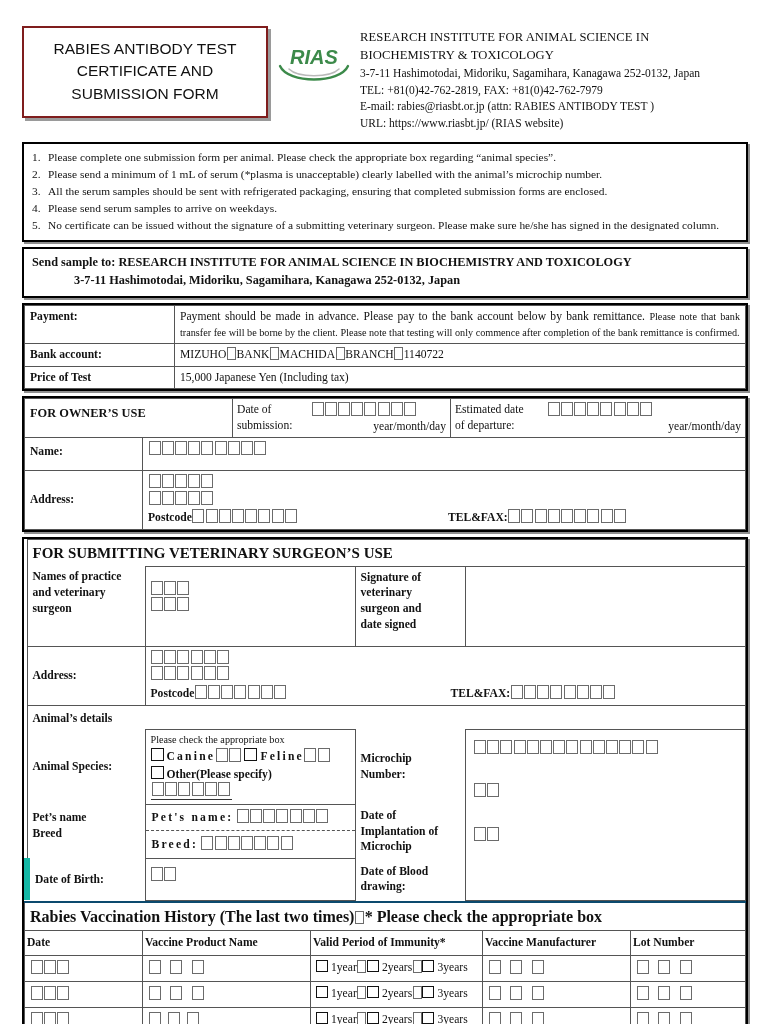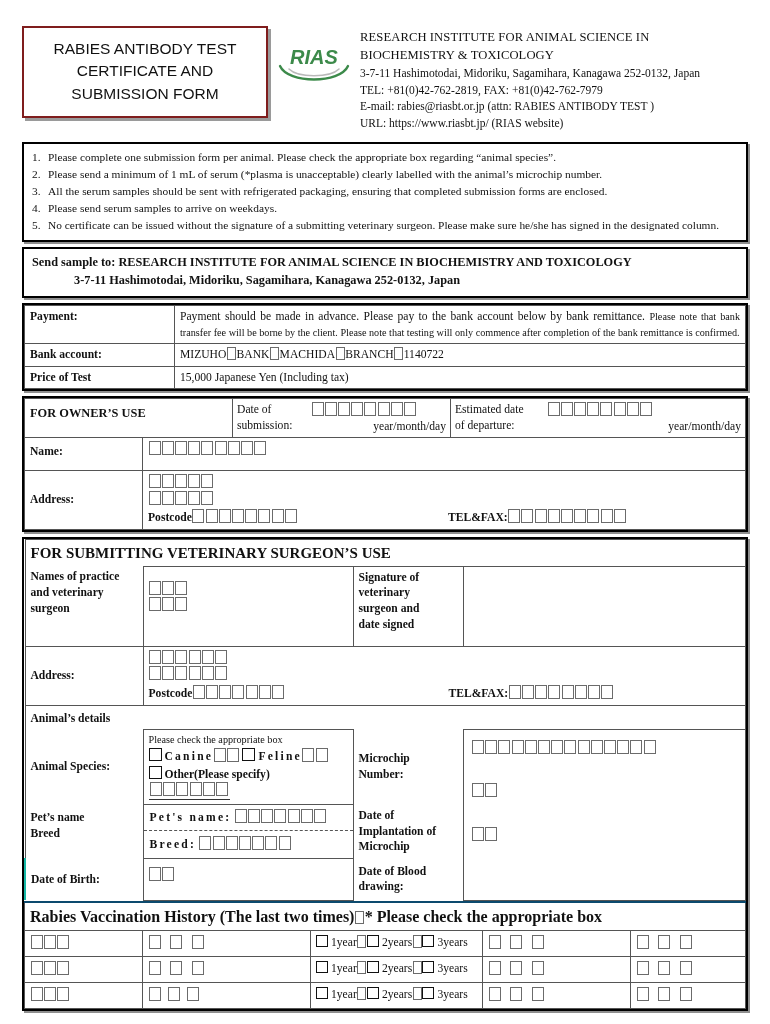--- a/index.html
+++ b/index.html
@@ -305,21 +305,21 @@
             <span class="tofu"></span><span class="tofu"></span><span class="tofu"></span><span class="tofu"></span><span class="tofu"></span><span class="tofu"></span><span class="tofu"></span>
           </div>
         </td>
         <td class="b c" style="border:none;vertical-align:middle;">
           <div>Date of</div>
           <div>Implantation of</div>
           <div>Microchip</div>
         </td>
       </tr>
       <tr>
-        <td class="b" style="border:none;border-left:2px solid #14b8a6;vertical-align:middle;">Date of Birth:</td>
+        <td class="b" style="border:none;border-left:6px solid #14b8a6;vertical-align:middle;">Date of Birth:</td>
         <td class="c" style="border:1px solid #555;height:30px;padding-top:8px;">
           <span class="tofu"></span><span class="tofu"></span>
         </td>
         <td class="b c" style="border:none;vertical-align:middle;">
           <div>Date of Blood</div>
           <div>drawing:</div>
         </td>
       </tr>
     </tbody>
       </table>
@@ -332,20 +332,27 @@
           <col style="width:148px">
           <col>
         </colgroup>
       <tbody>
           <tr>
         <td colspan="5" class="b" style="font-size:16px;border-top:2px solid #0c4a6e;margin-top:22px;">
           <span>Rabies Vaccination History (The last two times)</span><span class="tofu n"></span><span>* Please check the appropriate box</span>
         </td>
       </tr>
       <tr>
+        <td class="b c" style="padding:4px 2px;">Date</td>
+        <td class="b c" style="padding:4px 2px;">Vaccine Product Name</td>
+        <td class="b c" style="padding:4px 2px;">Valid Period of Immunity*</td>
+        <td class="b c" style="padding:4px 2px;">Vaccine Manufacturer</td>
+        <td class="b c" style="padding:4px 2px;">Lot Number</td>
+      </tr>
+      <tr>
         <td style="height:18px;padding-top:4px;"><span class="tofu"></span><span class="tofu"></span><span class="tofu"></span></td>
         <td style="padding-top:4px;"><span class="tofu"></span>&nbsp;&nbsp;&nbsp;<span class="tofu"></span>&nbsp;&nbsp;&nbsp;<span class="tofu"></span></td>
         <td style="padding-top:4px;"><span class="cb"></span><span>1year</span><span class="tofu n"></span><span class="cb"></span><span>2years</span><span class="tofu n"></span><span class="cb"></span><span>3years</span></td>
         <td style="padding-top:4px;"><span class="tofu"></span>&nbsp;&nbsp;&nbsp;<span class="tofu"></span>&nbsp;&nbsp;&nbsp;<span class="tofu"></span></td>
         <td style="padding-top:4px;"><span class="tofu"></span>&nbsp;&nbsp;&nbsp;<span class="tofu"></span>&nbsp;&nbsp;&nbsp;<span class="tofu"></span></td>
       </tr>
       <tr>
         <td style="height:18px;padding-top:4px;"><span class="tofu"></span><span class="tofu"></span><span class="tofu"></span></td>
         <td style="padding-top:4px;"><span class="tofu"></span>&nbsp;&nbsp;&nbsp;<span class="tofu"></span>&nbsp;&nbsp;&nbsp;<span class="tofu"></span></td>
         <td style="padding-top:4px;"><span class="cb"></span><span>1year</span><span class="tofu n"></span><span class="cb"></span><span>2years</span><span class="tofu n"></span><span class="cb"></span><span>3years</span></td>

